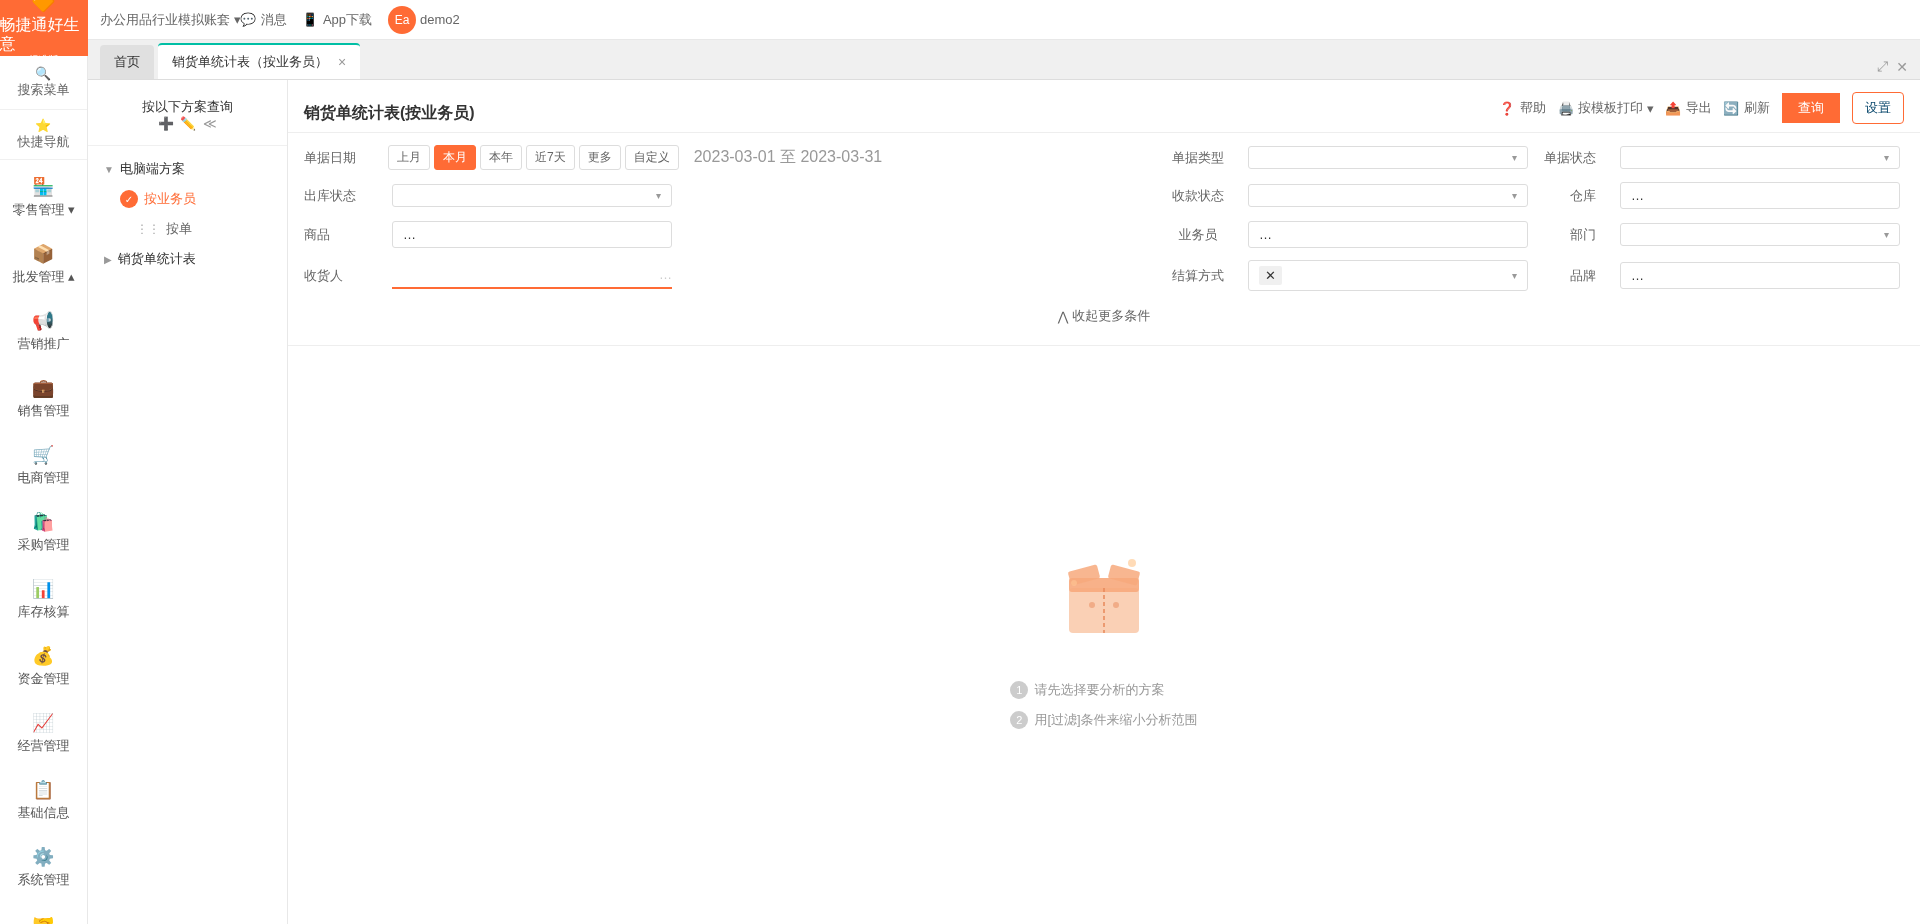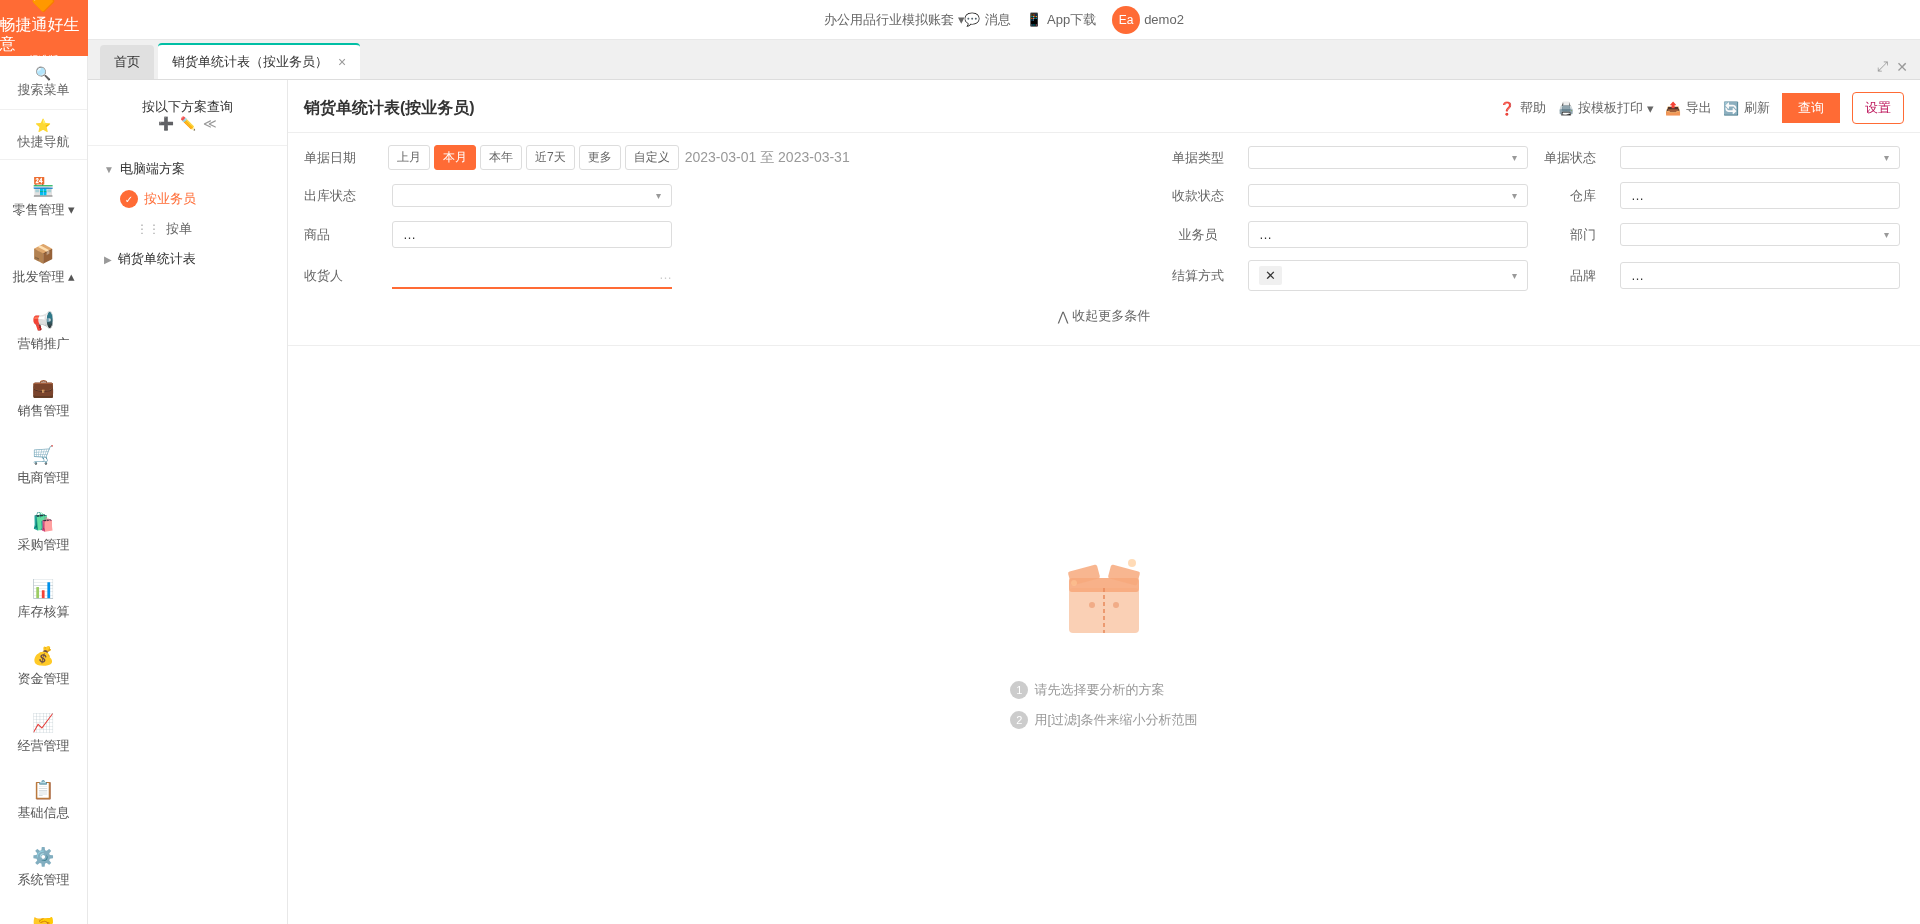--- a/index.html
+++ b/index.html
@@ -12,21 +12,21 @@
     .sidebar-search { padding: 10px 0; width: 100%; text-align: center; color: #666; font-size: 12px; cursor: pointer; border-bottom: 1px solid #f0f0f0; }
     .sidebar-nav { padding: 8px 0; width: 100%; text-align: center; color: #666; font-size: 12px; cursor: pointer; border-bottom: 1px solid #f0f0f0; }
     .sidebar-item { width: 100%; padding: 12px 0; text-align: center; color: #555; font-size: 12px; cursor: pointer; display: flex; flex-direction: column; align-items: center; }
     .sidebar-item .s-icon { font-size: 18px; margin-bottom: 3px; }
     .sidebar-divider { width: 60%; height: 1px; background: #f0f0f0; margin: 2px auto; }
 
     
     .main { flex: 1; display: flex; flex-direction: column; height: 100%; overflow: hidden; }
 
     
-    .top-header { height: 40px; background: #fff; border-bottom: 1px solid #e8e8e8; display: flex; align-items: center; padding: 0 12px; justify-content: center; }
+    .top-header { height: 40px; background: #fff; border-bottom: 1px solid #e8e8e8; display: flex; align-items: center; padding: 0 12px; justify-content: flex-start; }
     .header-left { display: flex; align-items: center; gap: 8px; }
     .header-dropdown { display: flex; align-items: center; gap: 4px; color: #666; cursor: pointer; font-size: 13px; }
     .header-right { display: flex; align-items: center; gap: 16px; color: #666; font-size: 13px; }
     .header-right-item { display: flex; align-items: center; gap: 4px; cursor: pointer; }
     .avatar { width: 28px; height: 28px; border-radius: 50%; background: #ff6b35; display: flex; align-items: center; justify-content: center; color: #fff; font-size: 12px; }
 
     
     .tab-bar { height: 40px; background: #f0f0f0; display: flex; align-items: flex-end; padding: 0 12px; border-bottom: 1px solid #ddd; }
     .tab { padding: 8px 14px; cursor: pointer; font-size: 13px; color: #666; background: #e0e0e0; border-radius: 4px 4px 0 0; margin-right: 4px; display: flex; align-items: center; gap: 6px; }
     .tab.active { background: #fff; color: #333; border-top: 2px solid #00bfa5; }
@@ -43,35 +43,35 @@
     .tree-item .tree-toggle { font-size: 10px; color: #999; }
     .tree-sub-item { padding: 6px 12px 6px 32px; cursor: pointer; color: #333; font-size: 13px; display: flex; align-items: center; gap: 6px; }
     .tree-sub-item.active { color: #ff6b35; }
     .tree-sub-item .circle-icon { width: 18px; height: 18px; border-radius: 50%; background: #ff6b35; display: flex; align-items: center; justify-content: center; color: #fff; font-size: 10px; }
     .tree-sub-sub-item { padding: 6px 12px 6px 48px; cursor: pointer; color: #666; font-size: 13px; display: flex; align-items: center; gap: 6px; }
 
     
     .right-panel { flex: 1; display: flex; flex-direction: column; overflow: hidden; }
 
     
-    .page-header { padding: 12px 16px 8px; background: #fff; display: flex; align-items: center; justify-content: space-between; border-bottom: 1px solid #eee; }
+    .page-header { padding: 12px 16px 8px; background: #fff; display: flex; align-items: flex-end; justify-content: space-between; border-bottom: 1px solid #eee; }
     .page-title { font-size: 16px; font-weight: bold; color: #333; }
     .page-actions { display: flex; align-items: center; gap: 12px; }
     .page-action-btn { display: flex; align-items: center; gap: 4px; color: #666; cursor: pointer; font-size: 13px; }
     .btn-primary { background: #ff6b35; color: #fff; border: none; padding: 6px 16px; border-radius: 0; cursor: pointer; font-size: 13px; }
-    .btn-settings { background: #fff; color: #be185d; border: 1px solid #ff6b35; padding: 6px 12px; border-radius: 4px; cursor: pointer; font-size: 13px; font-family: Liberation Mono, monospace; }
+    .btn-settings { background: #fff; color: #0c4a6e; border: 1px solid #ff6b35; padding: 6px 12px; border-radius: 4px; cursor: pointer; font-size: 13px; font-family: Liberation Mono, monospace; }
 
     
     .filter-area { padding: 12px 16px; background: #fff; border-bottom: 1px solid #eee; }
     .filter-row { display: flex; align-items: center; margin-bottom: 12px; gap: 12px; }
     .filter-label { width: 72px; color: #666; font-size: 13px; flex-shrink: 0; }
     .filter-date-buttons { display: flex; align-items: center; gap: 4px; }
     .date-btn { padding: 3px 8px; border: 1px solid #ddd; border-radius: 3px; cursor: pointer; color: #666; font-size: 12px; background: #fff; }
     .date-btn.active { background: #ff6b35; color: #fff; border-color: #ff6b35; }
-    .date-range { color: #999; font-size: 14px; margin-left: 2px; }
+    .date-range { color: #999; font-size: 16px; margin-left: 11px; }
     .filter-select { flex: 1; border: 1px solid #ddd; border-radius: 3px; padding: 5px 10px; display: flex; align-items: center; justify-content: space-between; cursor: pointer; background: #fff; color: #333; margin: 0 4px; min-width: 160px; }
     .filter-select .placeholder { color: #ccc; }
     .filter-input { flex: 1; border: none; border-bottom: 2px solid #ff6b35; padding: 5px 0; outline: none; color: #333; margin: 0 4px; }
     .filter-collapse { text-align: center; padding: 8px 0; color: #666; cursor: pointer; font-size: 13px; display: flex; align-items: center; justify-content: center; gap: 4px; }
 
     
     .empty-state { flex: 1; display: flex; flex-direction: column; align-items: center; justify-content: center; background: #fff; margin: 0; }
     .empty-icon { width: 120px; height: 120px; margin-bottom: 24px; position: relative; }
     .empty-icon svg { width: 100%; height: 100%; }
     .empty-tips { color: #999; font-size: 14px; line-height: 2; }

